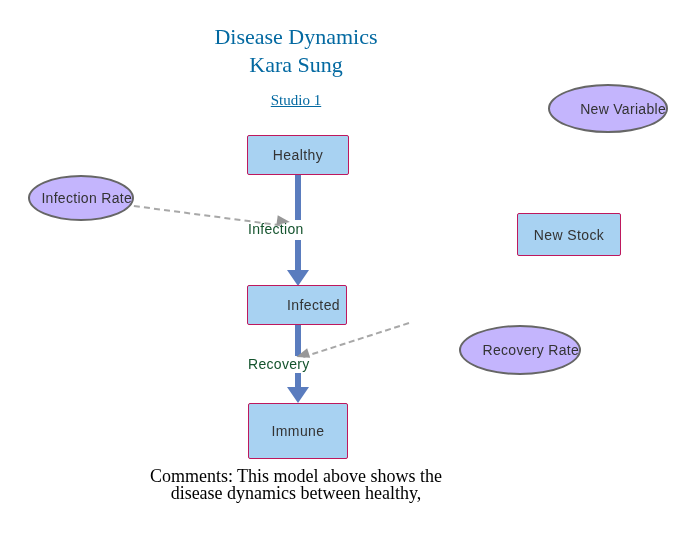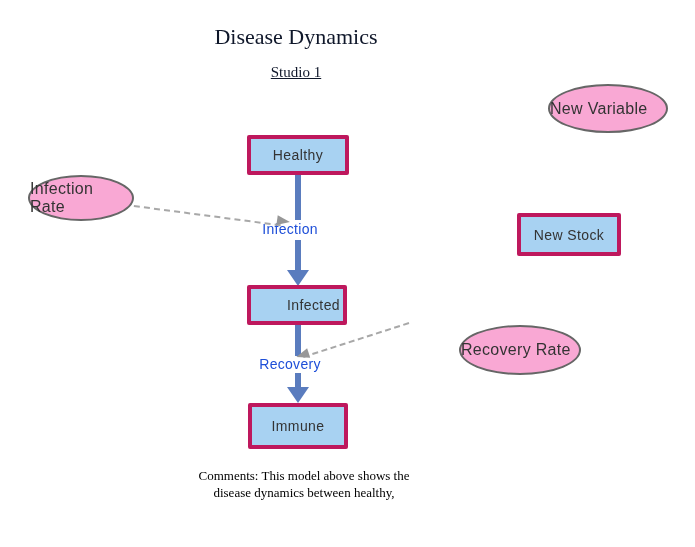--- a/index.html
+++ b/index.html
@@ -12,62 +12,62 @@
     font-family: "Liberation Sans", sans-serif;
   }
 
   
   .title-block {
     position: absolute;
     left: 146px; top: 23px;
     width: 300px;
     text-align: center;
     font-family: "Liberation Serif", serif;
-    color: #0f172a;
+    color: #0369a1;
   }
   .title-line {
     font-size: 22px;
     line-height: 28px;
   }
   .subtitle {
     margin-top: 13px;
     font-size: 15px;
     text-decoration: underline;
   }
 
   
   .stock {
     position: absolute;
     box-sizing: border-box;
     background: #a8d2f2;
-    border: 4px solid #be185d;
+    border: 1px solid #be185d;
     border-radius: 2px;
     display: flex;
     align-items: center;
     justify-content: center;
     font-size: 14px;
     letter-spacing: 0.4px;
     color: #333333;
   }
   .stock-healthy  { left: 247px; top: 135px; width: 102px; height: 40px; }
   .stock-infected { left: 247px; top: 285px; width: 100px; height: 40px; padding-left: 33px; }
-  .stock-immune   { left: 248px; top: 403px; width: 100px; height: 46px; }
+  .stock-immune   { left: 248px; top: 403px; width: 100px; height: 56px; }
   .stock-new      { left: 517px; top: 213px; width: 104px; height: 43px; }
 
   
   .variable {
     position: absolute;
     box-sizing: border-box;
-    background: #f9a8d4;
+    background: #c4b5fd;
     border: 2px solid #666666;
     border-radius: 50%;
     display: flex;
     align-items: center;
-    justify-content: flex-start;
-    font-size: 16px;
+    justify-content: flex-end;
+    font-size: 14px;
     letter-spacing: 0.3px;
     color: #333333;
   }
   .var-infection-rate { left: 28px;  top: 175px; width: 106px; height: 46px; }
   .var-recovery-rate  { left: 459px; top: 325px; width: 122px; height: 50px; }
   .var-new-variable   { left: 548px; top: 84px;  width: 120px; height: 49px; }
 
   
   .pipe {
     position: absolute;
@@ -85,25 +85,25 @@
     border-left: 11px solid transparent;
     border-right: 11px solid transparent;
     border-top: 16px solid #5a7cbe;
   }
   .arrow-inf { left: 287px; top: 270px; }
   .arrow-rec { left: 287px; top: 387px; }
 
   .flow-label {
     position: absolute;
     width: 100px;
-    left: 240px;
-    text-align: center;
+    left: 248px;
+    text-align: left;
     font-size: 14px;
     letter-spacing: 0.3px;
-    color: #1d4ed8;
+    color: #14532d;
   }
   .label-infection { top: 221px; }
   .label-recovery  { top: 356px; }
 
   
   .connector {
     position: absolute;
     height: 0;
     border-top: 2px dashed #a8a8a8;
     transform-origin: 0 0;
@@ -117,36 +117,37 @@
     border-top: 5px solid transparent;
     border-bottom: 5px solid transparent;
     border-left: 13px solid #979797;
   }
   .conn-arrow-inf { left: 277px; top: 216px; transform: rotate(8deg); }
   .conn-arrow-rec { left: 296px; top: 350px; transform: rotate(162deg); }
 
   
   .comments {
     position: absolute;
-    left: 154px; top: 468px;
+    left: 146px; top: 468px;
     width: 300px;
     text-align: center;
     font-family: "Liberation Serif", serif;
-    font-size: 13px;
+    font-size: 18px;
     line-height: 16.5px;
     color: #000000;
   }
 </style>
 </head>
 <body>
 
 <div class="canvas">
 
   <div class="title-block">
     <div class="title-line">Disease Dynamics</div>
+    <div class="title-line">Kara Sung</div>
     <div class="subtitle">Studio 1</div>
   </div>
 
   <div class="pipe pipe-inf-a"></div>
   <div class="pipe pipe-inf-b"></div>
   <div class="flow-arrow arrow-inf"></div>
   <div class="flow-label label-infection">Infection</div>
 
   <div class="pipe pipe-rec-a"></div>
   <div class="pipe pipe-rec-b"></div>

